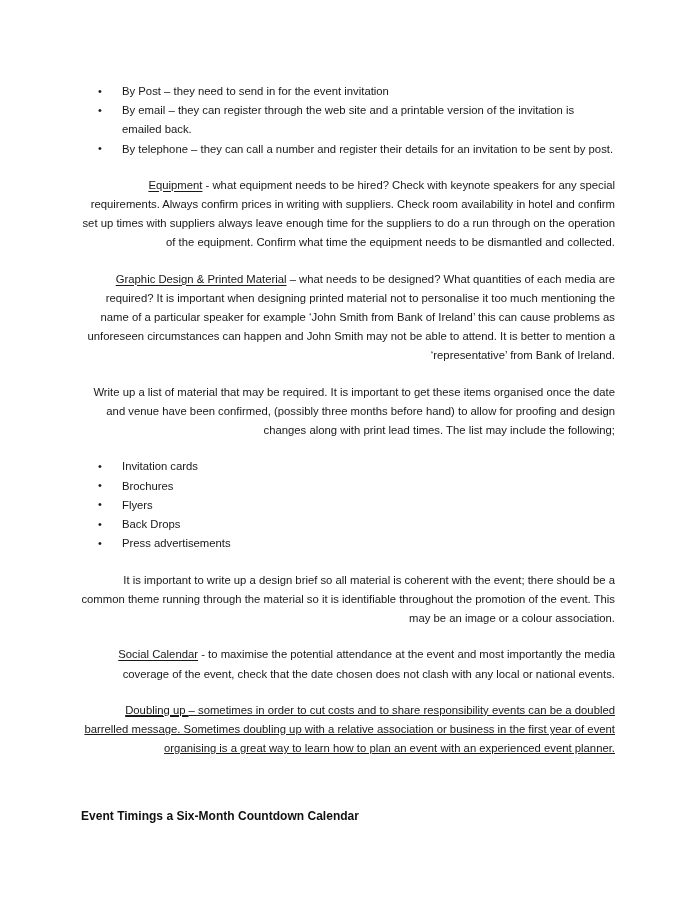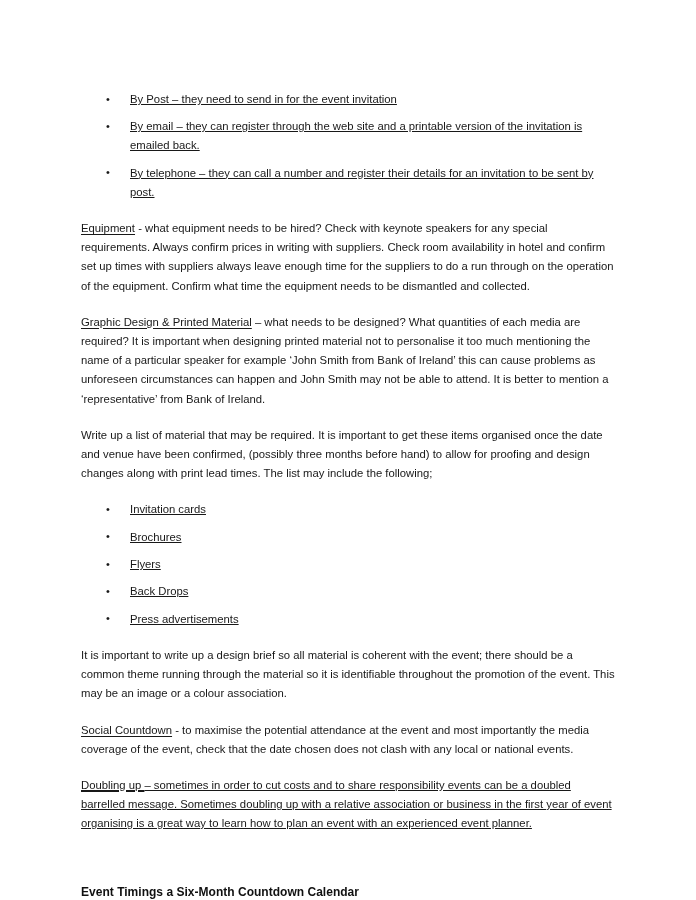--- a/index.html
+++ b/index.html
@@ -24,37 +24,36 @@
   }
   .doc-body {
     width: 534px;
     font-size: 11.3px;
     line-height: 19.2px;
     color: #181818;
     text-align: left;
   }
   p.para {
     margin: 0 0 17px 0;
-    text-align: left;
+    text-align: right;
   }
   p.para.tight {
     margin-bottom: 0;
     text-decoration: underline;
   }
   ul.bullets {
     margin: 0 0 17px 0;
     padding: 0;
     list-style: none;
   }
   ul.bullets li {
     position: relative;
     padding-left: 41px;
-    margin: 8px;
+    margin: 0;
     line-height: 19.2px;
-    text-decoration: underline;
   }
   ul.bullets li::before {
     content: "\2022";
     position: absolute;
     left: 17px;
     top: -0.5px;
     font-size: 11px;
     line-height: 19.2px;
   }
   ul.bullets.spaced li {
@@ -97,21 +96,21 @@
     <ul class="bullets spaced">
       <li><span>Invitation cards</span></li>
       <li><span>Brochures</span></li>
       <li><span>Flyers</span></li>
       <li><span>Back Drops</span></li>
       <li><span>Press advertisements</span></li>
     </ul>
 
     <p class="para">It is important to write up a design brief so all material is coherent with the event; there should be a common theme running through the material so it is identifiable throughout the promotion of the event.  This may be an image or a colour association.</p>
 
-    <p class="para"><span class="u">Social Countdown</span><span> - to maximise the potential attendance at the event and most importantly the media coverage of the event, check that the date chosen does not clash with any local or national events.</span></p>
+    <p class="para"><span class="u">Social Calendar</span><span> - to maximise the potential attendance at the event and most importantly the media coverage of the event, check that the date chosen does not clash with any local or national events.</span></p>
 
     <p class="para tight"><span class="u">Doubling up </span><span>– sometimes in order to cut costs and to share responsibility events can be a doubled barrelled message.  Sometimes doubling up with a relative association or business in the first year of event organising is a great way to learn how to plan an event with an experienced event planner.</span></p>
 
     <div class="gap-before-heading"></div>
 
     <h2 class="heading">Event Timings a Six-Month Countdown Calendar</h2>
 
   </div>
 </div>
 

